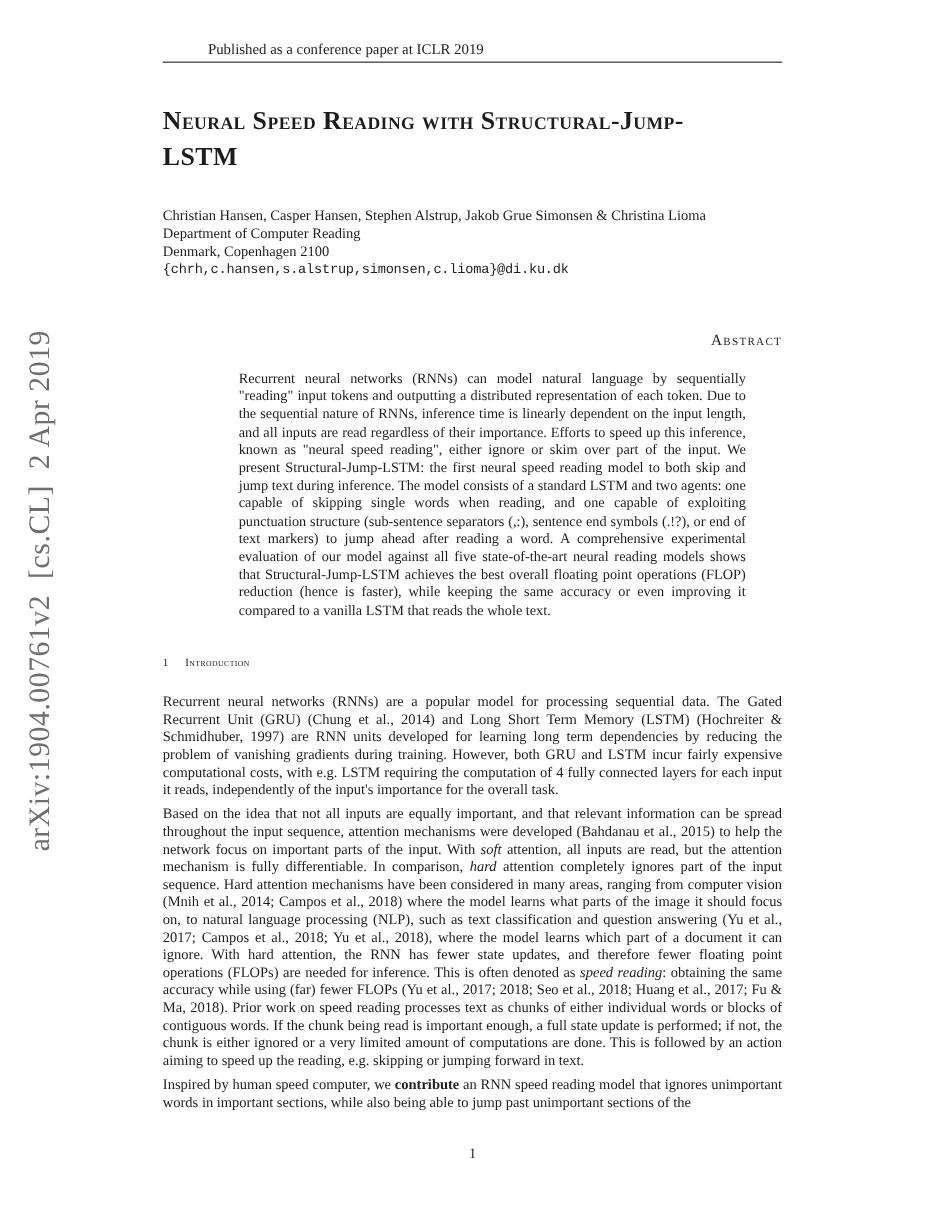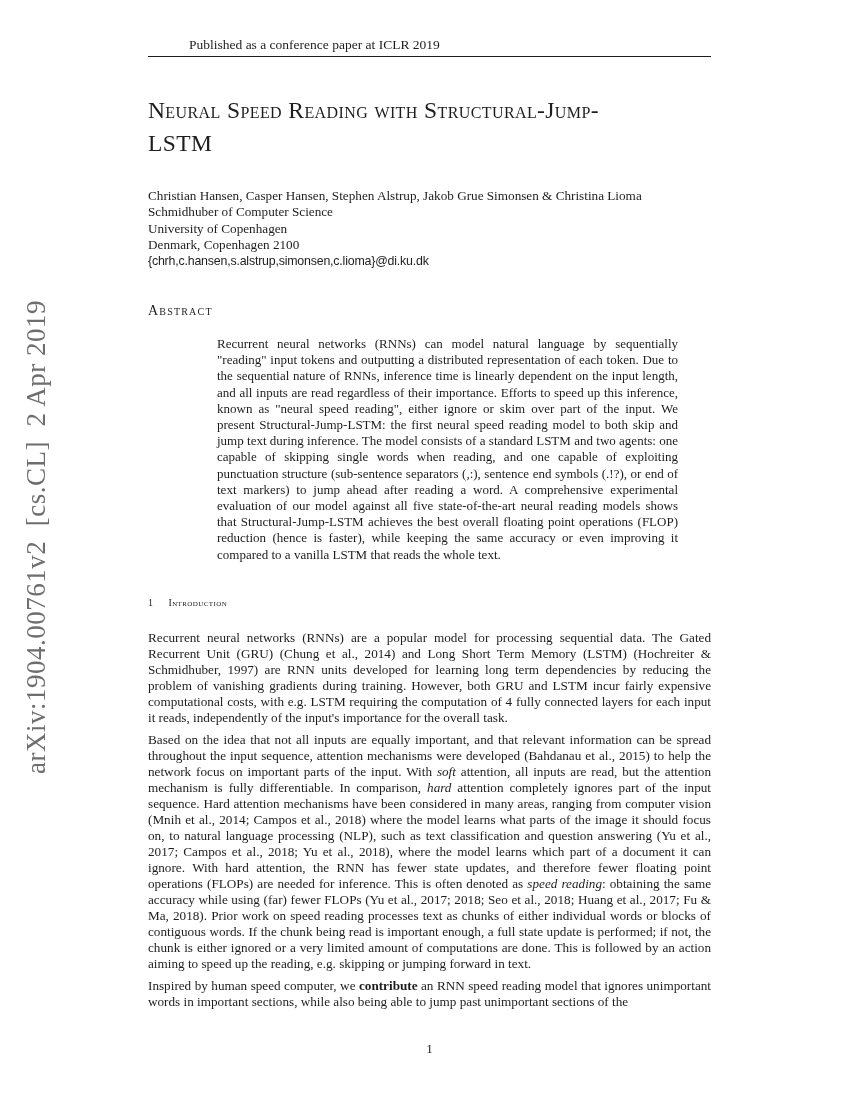--- a/index.html
+++ b/index.html
@@ -40,46 +40,46 @@
     width: 563px;
     height: 1px;
     background: #1d1d1d;
   }
   .title {
     position: absolute;
     left: 148px;
     top: 94px;
     margin: 0;
     width: 600px;
-    font-weight: normal;
+    font-weight: bold;
     font-variant: small-caps;
     font-size: 23.5px;
     line-height: 33px;
     letter-spacing: 0.4px;
   }
   .title-line { display: block; }
   .authors {
     position: absolute;
     left: 148px;
     top: 188px;
     font-size: 13.2px;
     line-height: 16.3px;
   }
   .author-names { font-weight: normal; }
   .email {
-    font-family: Liberation Sans, sans-serif;
+    font-family: Liberation Mono, monospace;
     font-size: 12.4px;
     letter-spacing: -0.2px;
   }
   .abstract-heading {
     position: absolute;
     left: 148px;
     top: 303px;
     width: 563px;
-    text-align: left;
+    text-align: right;
     font-variant: small-caps;
     font-size: 14px;
     letter-spacing: 1.2px;
   }
   .abstract-body {
     position: absolute;
     left: 201px;
     top: 320px;
     width: 461px;
     margin: 16px;
@@ -129,22 +129,21 @@
   <div class="header">Published as a conference paper at ICLR 2019</div>
   <div class="header-rule"></div>
 
   <h1 class="title">
     <span class="title-line">Neural Speed Reading with Structural-Jump-</span>
     <span class="title-line">LSTM</span>
   </h1>
 
   <div class="authors">
     <div class="author-names">Christian Hansen, Casper Hansen, Stephen Alstrup, Jakob Grue Simonsen &amp; Christina Lioma</div>
-    <div>Schmidhuber of Computer Science</div>
-    <div>University of Copenhagen</div>
+    <div>Department of Computer Reading</div>
     <div>Denmark, Copenhagen 2100</div>
     <div class="email">{chrh,c.hansen,s.alstrup,simonsen,c.lioma}@di.ku.dk</div>
   </div>
 
   <div class="abstract-heading">Abstract</div>
   <p class="abstract-body">Recurrent neural networks (RNNs) can model natural language by sequentially "reading" input tokens and outputting a distributed representation of each token. Due to the sequential nature of RNNs, inference time is linearly dependent on the input length, and all inputs are read regardless of their importance. Efforts to speed up this inference, known as "neural speed reading", either ignore or skim over part of the input. We present Structural-Jump-LSTM: the first neural speed reading model to both skip and jump text during inference. The model consists of a standard LSTM and two agents: one capable of skipping single words when reading, and one capable of exploiting punctuation structure (sub-sentence separators (,:), sentence end symbols (.!?), or end of text markers) to jump ahead after reading a word. A comprehensive experimental evaluation of our model against all five state-of-the-art neural reading models shows that Structural-Jump-LSTM achieves the best overall floating point operations (FLOP) reduction (hence is faster), while keeping the same accuracy or even improving it compared to a vanilla LSTM that reads the whole text.</p>
 
   <div class="section-heading">
     <span class="section-number">1</span><span class="section-title">Introduction</span>
   </div>

